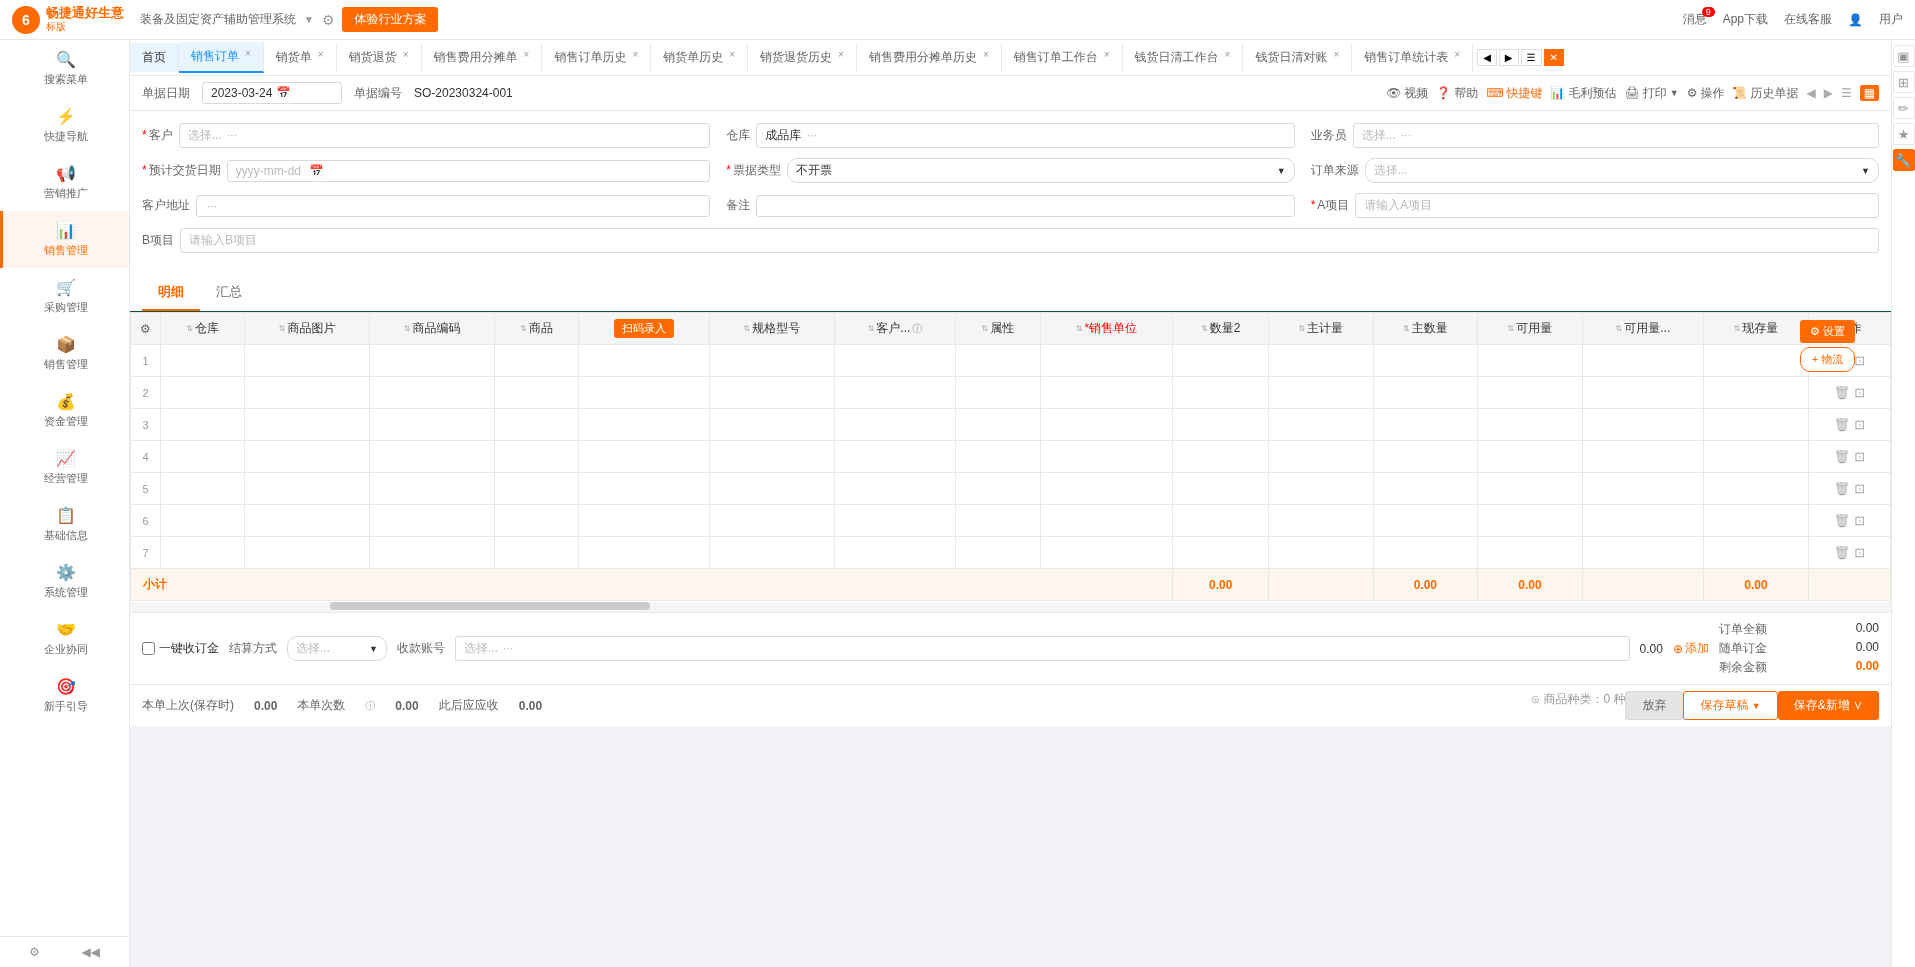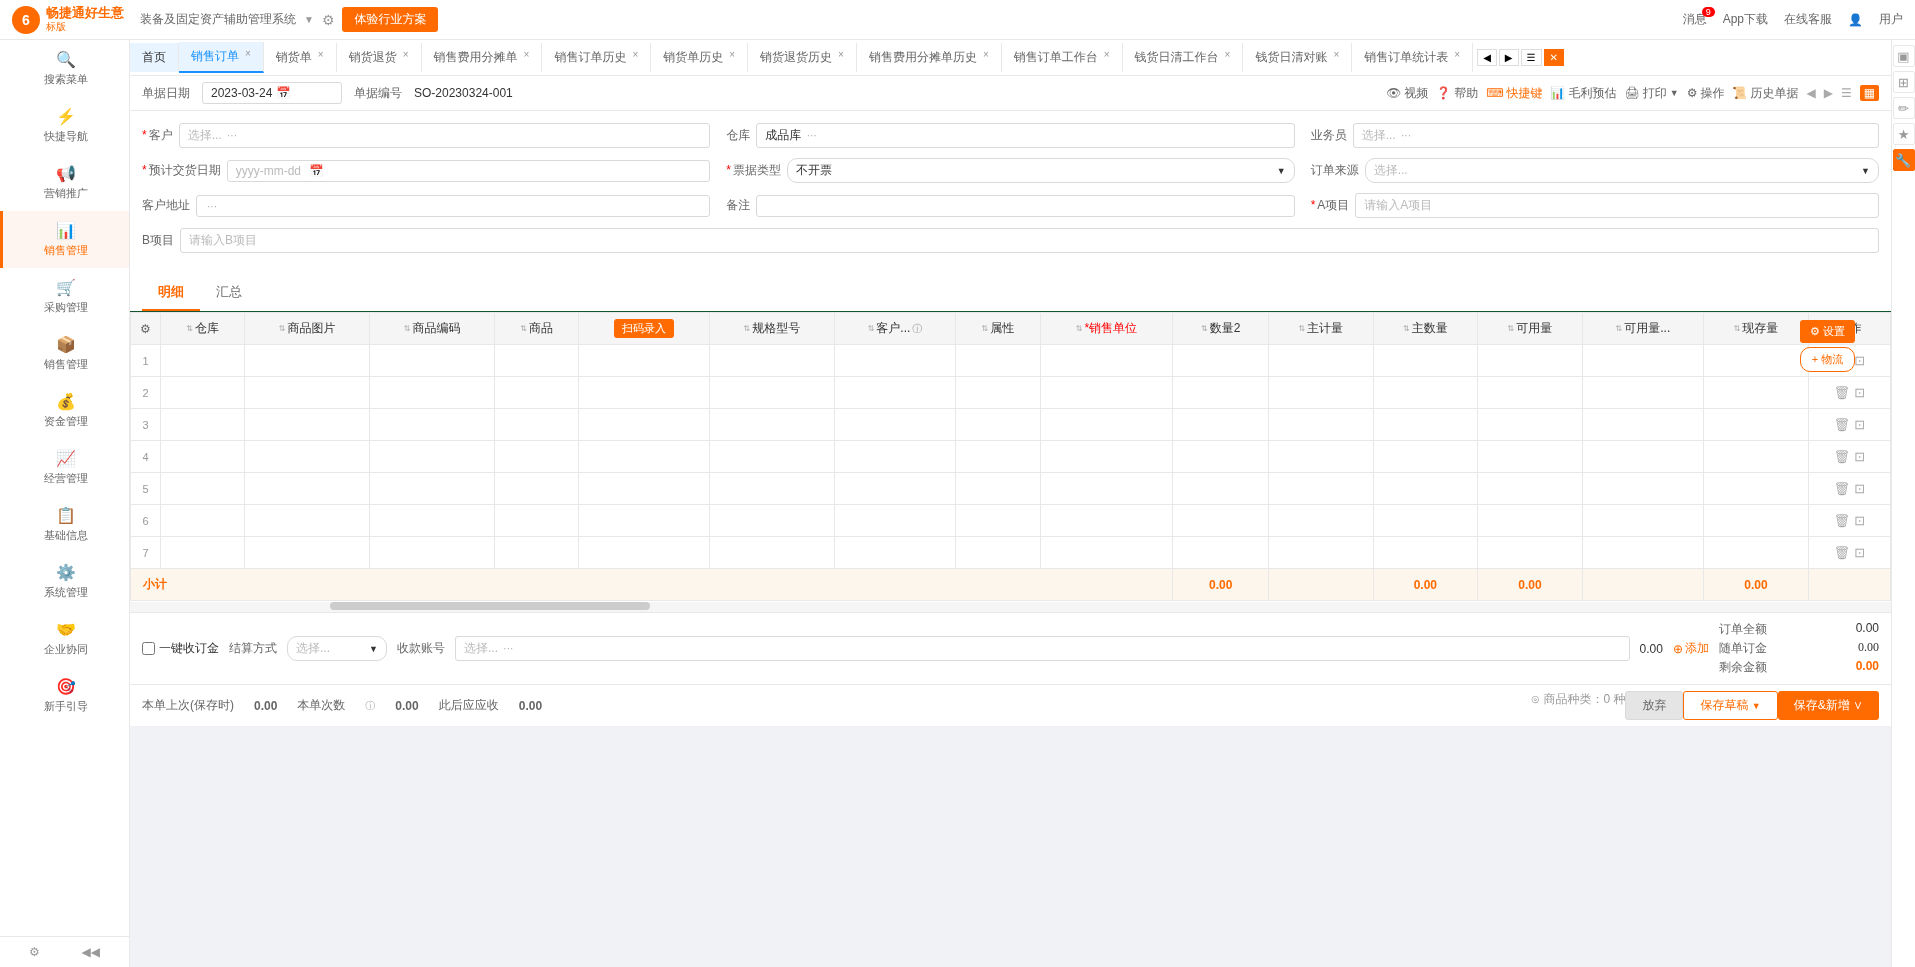--- a/index.html
+++ b/index.html
@@ -710,21 +710,21 @@
           <span class="add-btn">
             <span style="color:#ff6b00;">⊕</span>
             <span style="color:#ff6b00;">添加</span>
           </span>
 
           <div style="margin-left:auto;display:flex;flex-direction:column;gap:2px;font-size:12px;min-width:160px;">
             <div style="display:flex;justify-content:space-between;gap:20px;">
               <span style="color:#666;">订单全额</span>
               <span style="color:#333;">0.00</span>
             </div>
-            <div style="display:flex;justify-content:space-between;gap:20px;font-family:Liberation Serif, serif;">
+            <div style="display:flex;justify-content:space-between;gap:20px;">
               <span style="color:#666;">随单订金</span>
               <span style="color:#333;">0.00</span>
             </div>
             <div style="display:flex;justify-content:space-between;gap:36px;">
               <span style="color:#666;">剩余金额</span>
               <span style="color:#ff6b00;font-weight:bold;">0.00</span>
             </div>
           </div>
         </div>
 

